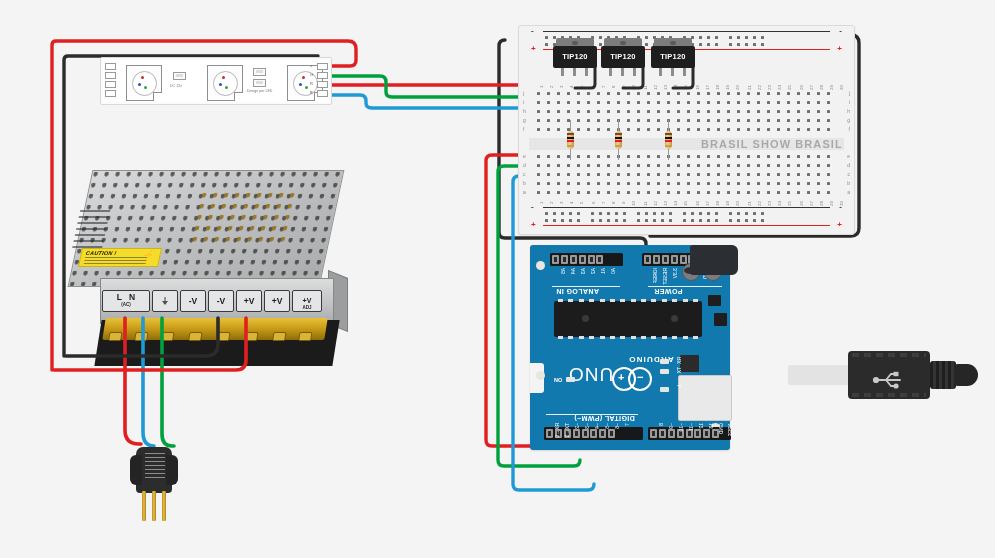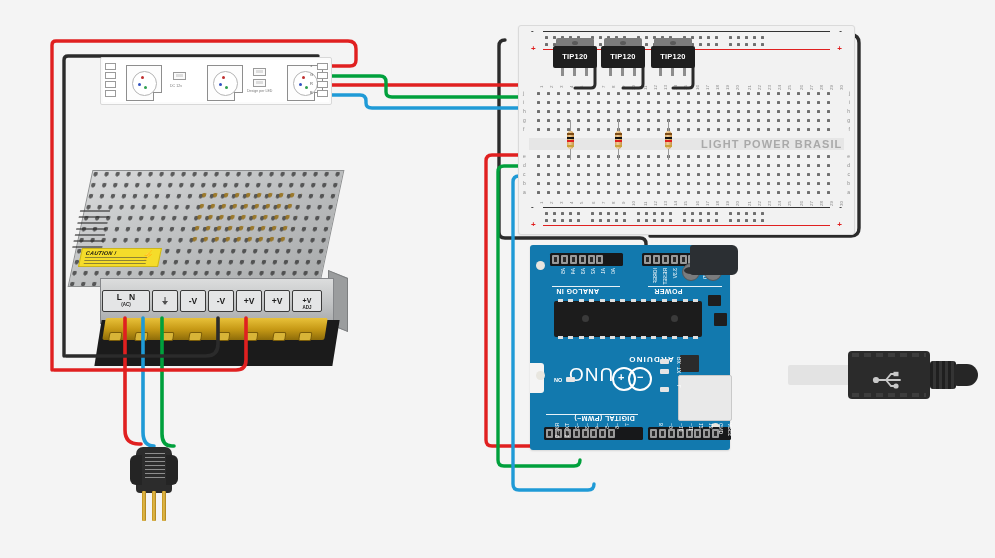--- a/index.html
+++ b/index.html
@@ -401,21 +401,21 @@
       <div class="rowlet" style="right:4px;top:73px">i</div>
       <div class="rowlet" style="left:4px;top:82px">h</div>
       <div class="rowlet" style="right:4px;top:82px">h</div>
       <div class="rowlet" style="left:4px;top:91px">g</div>
       <div class="rowlet" style="right:4px;top:91px">g</div>
       <div class="rowlet" style="left:4px;top:100px">f</div>
       <div class="rowlet" style="right:4px;top:100px">f</div>
     </div>
 
     <div class="bb-mid" style="top:112px"></div>
-    <div class="bb-brand" style="left:182px;top:112px">LIGHT POWER BRASIL</div>
+    <div class="bb-brand" style="left:182px;top:112px">BRASIL SHOW BRASIL</div>
 
     <div>
       <div class="rowlet" style="left:4px;top:127px">e</div>
       <div class="rowlet" style="right:4px;top:127px">e</div>
       <div class="rowlet" style="left:4px;top:136px">d</div>
       <div class="rowlet" style="right:4px;top:136px">d</div>
       <div class="rowlet" style="left:4px;top:145px">c</div>
       <div class="rowlet" style="right:4px;top:145px">c</div>
       <div class="rowlet" style="left:4px;top:154px">b</div>
       <div class="rowlet" style="right:4px;top:154px">b</div>

